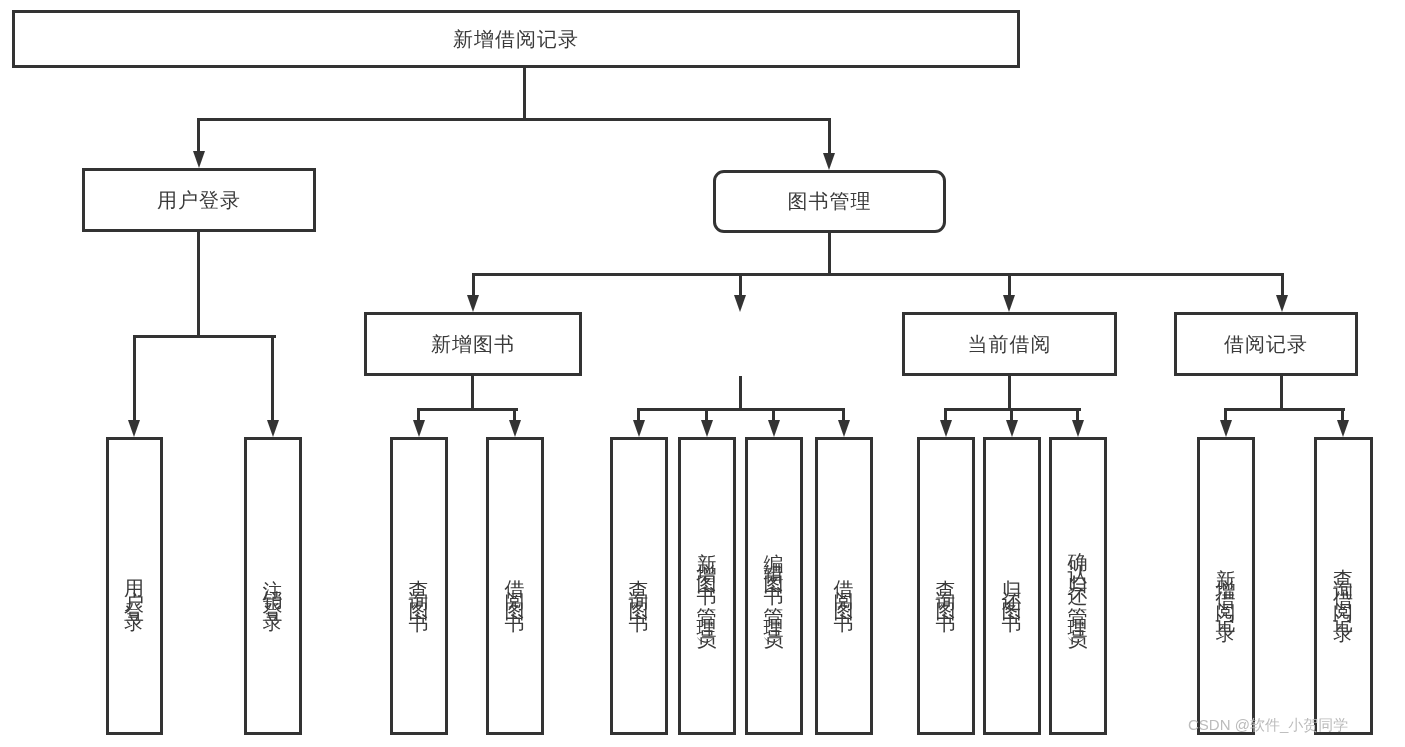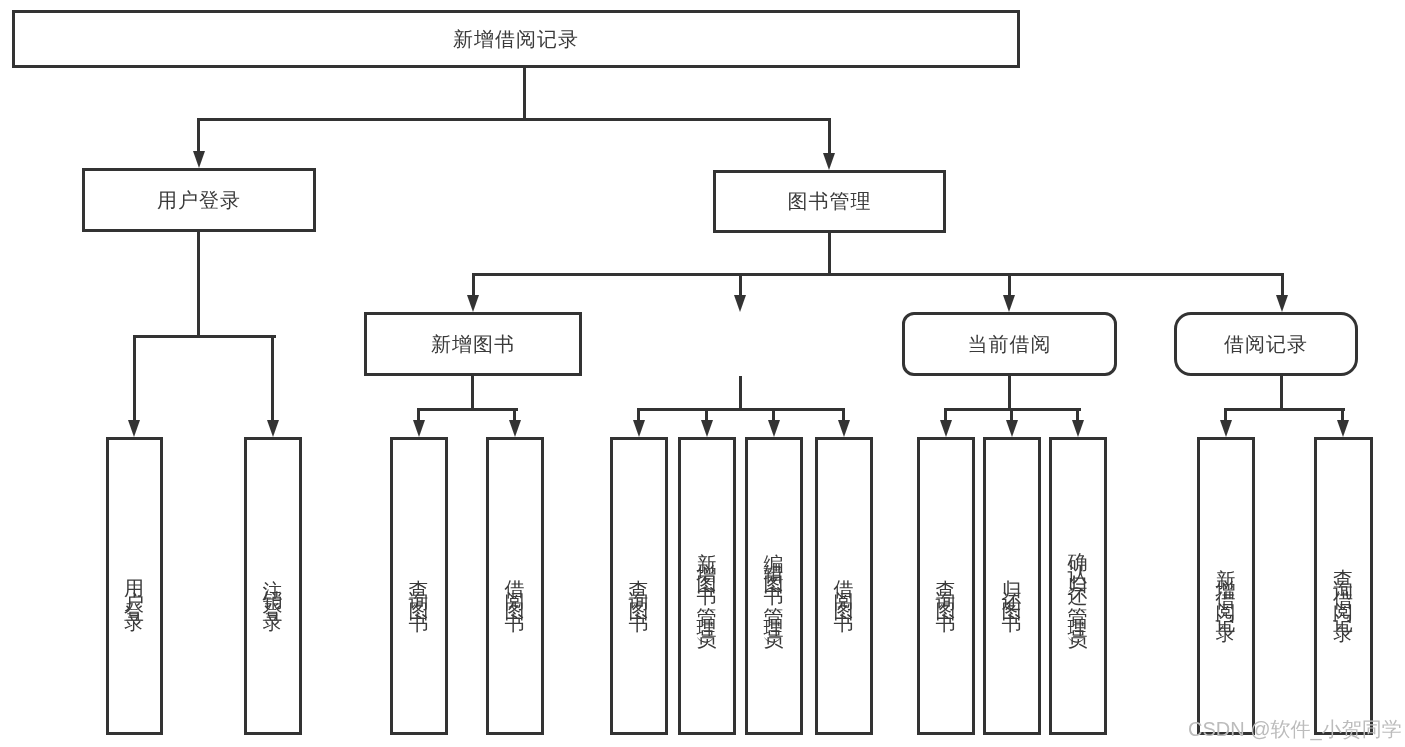--- a/index.html
+++ b/index.html
@@ -45,51 +45,51 @@
     position:absolute;
     width:0;height:0;
     border-left:6px solid transparent;
     border-right:6px solid transparent;
     border-top:17px solid var(--line);
   }
   .watermark{
     position:absolute;
     left:1188px;top:716px;
     color:var(--watermark);
-    font-size:20px;
+    font-size:15px;
     white-space:nowrap;
   }
 </style>
 </head>
 <body>
 
 <div class="canvas">
 
   <div class="box" style="left:12px;top:10px;width:1008px;height:58px;">
     <span class="hlabel">新增借阅记录</span>
   </div>
 
   <div class="box" style="left:82px;top:168px;width:234px;height:64px;">
     <span class="hlabel">用户登录</span>
   </div>
 
-  <div class="box" style="left:713px;top:170px;width:233px;height:63px;">
+  <div class="box" style="left:713px;top:170px;width:233px;height:63px;border-radius:11px;">
     <span class="hlabel">图书管理</span>
   </div>
 
   <div class="box" style="left:364px;top:312px;width:218px;height:64px;">
     <span class="hlabel">新增图书</span>
   </div>
 
 
-  <div class="box" style="left:902px;top:312px;width:215px;height:64px;border-radius:12px;">
+  <div class="box" style="left:902px;top:312px;width:215px;height:64px;">
     <span class="hlabel">当前借阅</span>
   </div>
 
-  <div class="box" style="left:1174px;top:312px;width:184px;height:64px;border-radius:17px;">
+  <div class="box" style="left:1174px;top:312px;width:184px;height:64px;">
     <span class="hlabel">借阅记录</span>
   </div>
 
   <div class="box" style="left:106px;top:437px;width:57px;height:298px;">
     <span class="vlabel">用户登录</span>
   </div>
   <div class="box" style="left:244px;top:437px;width:58px;height:298px;">
     <span class="vlabel">注销登录</span>
   </div>
 

